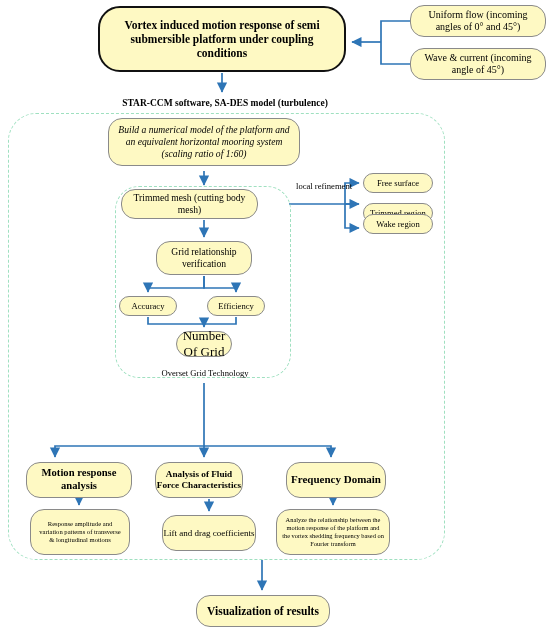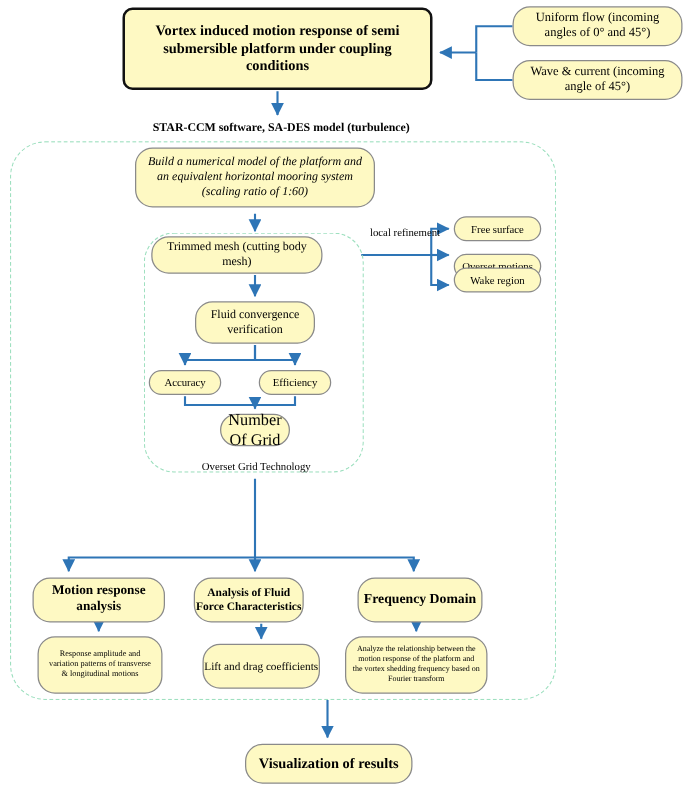--- a/index.html
+++ b/index.html
@@ -33,21 +33,21 @@
     background: #fef9c3;
     color: #000000;
     line-height: 1.22;
   }
   .rounded {
     border: 1px solid #8a8a8a;
     border-radius: 14px;
   }
   .rounded-strong {
     border: 2px solid #111111;
-    border-radius: 8px;
+    border-radius: 22px;
   }
   .bold { font-weight: bold; }
   .n-title {
     left: 98px; top: 6px; width: 248px; height: 66px;
     font-size: 11.5px;
     padding: 0 10px;
   }
   .n-uniform {
     left: 410px; top: 5px; width: 136px; height: 32px;
     font-size: 10px; padding: 0 6px;
@@ -213,35 +213,35 @@
 
   <div class="lbl-star">STAR-CCM software, SA-DES model (turbulence)</div>
 
   <div class="dash-outer"></div>
   <div class="dash-inner"></div>
 
   <div class="node rounded n-build">Build a numerical model of the platform and an equivalent horizontal mooring system (scaling ratio of 1:60)</div>
 
   <div class="node rounded n-trimmed">Trimmed mesh (cutting body mesh)</div>
 
-  <div class="node rounded n-grid-conv">Fluid convergence verification</div>
+  <div class="node rounded n-grid-conv">Grid relationship verification</div>
 
   <div class="node rounded n-accuracy">Accuracy</div>
 
   <div class="node rounded n-efficiency">Efficiency</div>
 
   <div class="node rounded n-numgrid">Number Of Grid</div>
 
   <div class="lbl-overset">Overset Grid Technology</div>
 
   <div class="lbl-local">local refinement</div>
 
   <div class="node rounded n-free">Free surface</div>
 
-  <div class="node rounded n-overset">Overset motions</div>
+  <div class="node rounded n-overset">Trimmed region</div>
 
   <div class="node rounded n-wake">Wake region</div>
 
   <div class="node rounded bold n-motion">Motion response analysis</div>
 
   <div class="node rounded bold n-fluid">Analysis of Fluid Force Characteristics</div>
 
   <div class="node rounded bold n-freq">Frequency Domain</div>
 
   <div class="node rounded n-motion-sub">Response amplitude and variation patterns of transverse &amp; longitudinal motions</div>

